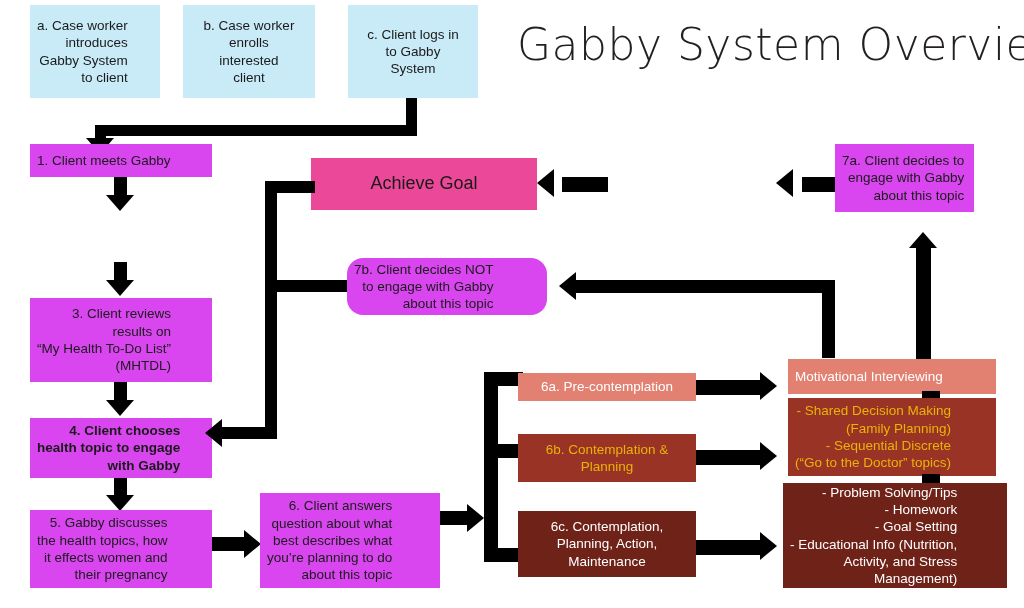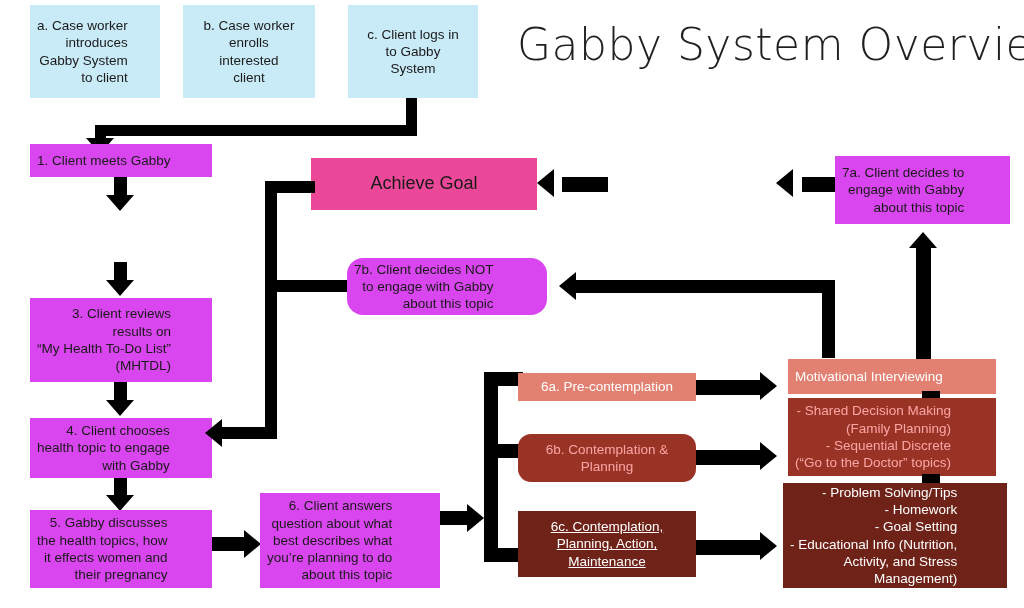--- a/index.html
+++ b/index.html
@@ -23,21 +23,21 @@
     font-size: 13.5px;
     line-height: 1.28;
     color: #1a1a1a;
     padding: 5px 7px;
     white-space: pre-line;
   }
   .box.cyan   { background: #c9eaf7; }
   .box.lav    { background: #d946ef; }
   .box.sage   { background: #ec4899; }
   .box.salmon { background: #e28172; color: #ffffff; }
-  .box.brick  { background: #993326; color: #fca5a5; }
+  .box.brick  { background: #993326; color: #eab308; }
   .box.maroon { background: #6e2218; color: #ffffff; }
 
   .center  { text-align: center; }
   .left    { text-align: right; }
 
   .vcenter {
     display: flex;
     align-items: center;
   }
   .vcenter.center { justify-content: center; }
@@ -127,21 +127,21 @@
   <div class="arrow down" style="left:106px; top:280px;"></div>
 
   <div class="box lav vcenter left" style="left:30px; top:298px; width:182px; height:84px;">3. Client reviews
 results on
  “My Health To-Do List”
 (MHTDL)</div>
 
   <div class="bar" style="left:114px; top:382px; width:13px; height:20px;"></div>
   <div class="arrow down" style="left:106px; top:400px;"></div>
 
-  <div class="box lav vcenter left" style="left:30px; top:418px; width:182px; height:60px;">4. Client chooses
+  <div class="box lav vcenter left" style="left:30px; top:418px; width:182px; height:60px;font-weight:bold;">4. Client chooses
 health topic to engage
 with Gabby</div>
 
   <div class="bar" style="left:114px; top:478px; width:13px; height:19px;"></div>
   <div class="arrow down" style="left:106px; top:495px;"></div>
 
   <div class="box lav vcenter left" style="left:30px; top:510px; width:182px; height:78px;">5. Gabby discusses
 the health topics, how
 it effects women and
 their pregnancy</div>
@@ -162,21 +162,21 @@
 about this topic</div>
 
   <div class="bar" style="left:576px; top:280px; width:258px; height:13px;"></div>
   <div class="arrow left" style="left:559px; top:272px;"></div>
   <div class="bar" style="left:822px; top:280px; width:13px; height:78px;"></div>
 
 
   <div class="bar" style="left:562px; top:177px; width:46px; height:15px;"></div>
   <div class="arrow left" style="left:537px; top:169px;"></div>
 
-  <div class="box lav vcenter left" style="left:835px; top:156px; width:175px; height:68px;">7a. Client decides to
+  <div class="box lav vcenter left" style="left:835px; top:144px; width:139px; height:68px;">7a. Client decides to
 engage with Gabby
 about this topic</div>
 
   <div class="bar" style="left:802px; top:177px; width:33px; height:15px;"></div>
   <div class="arrow left" style="left:776px; top:169px;"></div>
 
   <div class="bar" style="left:916px; top:248px; width:15px; height:112px;"></div>
   <div class="arrow up" style="left:909px; top:232px;"></div>
 
   <div class="box lav vcenter left" style="left:260px; top:493px; width:180px; height:95px;">6. Client answers
@@ -188,24 +188,24 @@
   <div class="bar" style="left:440px; top:511px; width:30px; height:14px;"></div>
   <div class="arrow right" style="left:467px; top:504px;"></div>
 
   <div class="bar" style="left:484px; top:372px; width:14px; height:190px;"></div>
   <div class="bar" style="left:484px; top:372px; width:39px; height:14px;"></div>
   <div class="bar" style="left:484px; top:444px; width:39px; height:14px;"></div>
   <div class="bar" style="left:484px; top:548px; width:39px; height:14px;"></div>
 
   <div class="box salmon vcenter center" style="left:518px; top:373px; width:178px; height:28px;">6a. Pre-contemplation</div>
 
-  <div class="box brick vcenter center" style="left:518px; top:434px; width:178px; height:48px;border-radius:13px;">6b. Contemplation &amp;
+  <div class="box brick vcenter center" style="left:518px; top:434px; width:178px; height:48px;">6b. Contemplation &amp;
 Planning</div>
 
-  <div class="box maroon vcenter center" style="left:518px; top:511px; width:178px; height:66px;text-decoration:underline;">6c. Contemplation,
+  <div class="box maroon vcenter center" style="left:518px; top:511px; width:178px; height:66px;">6c. Contemplation,
 Planning, Action,
 Maintenance</div>
 
   <div class="bar" style="left:696px; top:380px; width:66px; height:15px;"></div>
   <div class="arrow right" style="left:760px; top:372px;"></div>
 
   <div class="bar" style="left:696px; top:450px; width:66px; height:15px;"></div>
   <div class="arrow right" style="left:760px; top:442px;"></div>
 
   <div class="bar" style="left:696px; top:540px; width:66px; height:15px;"></div>

